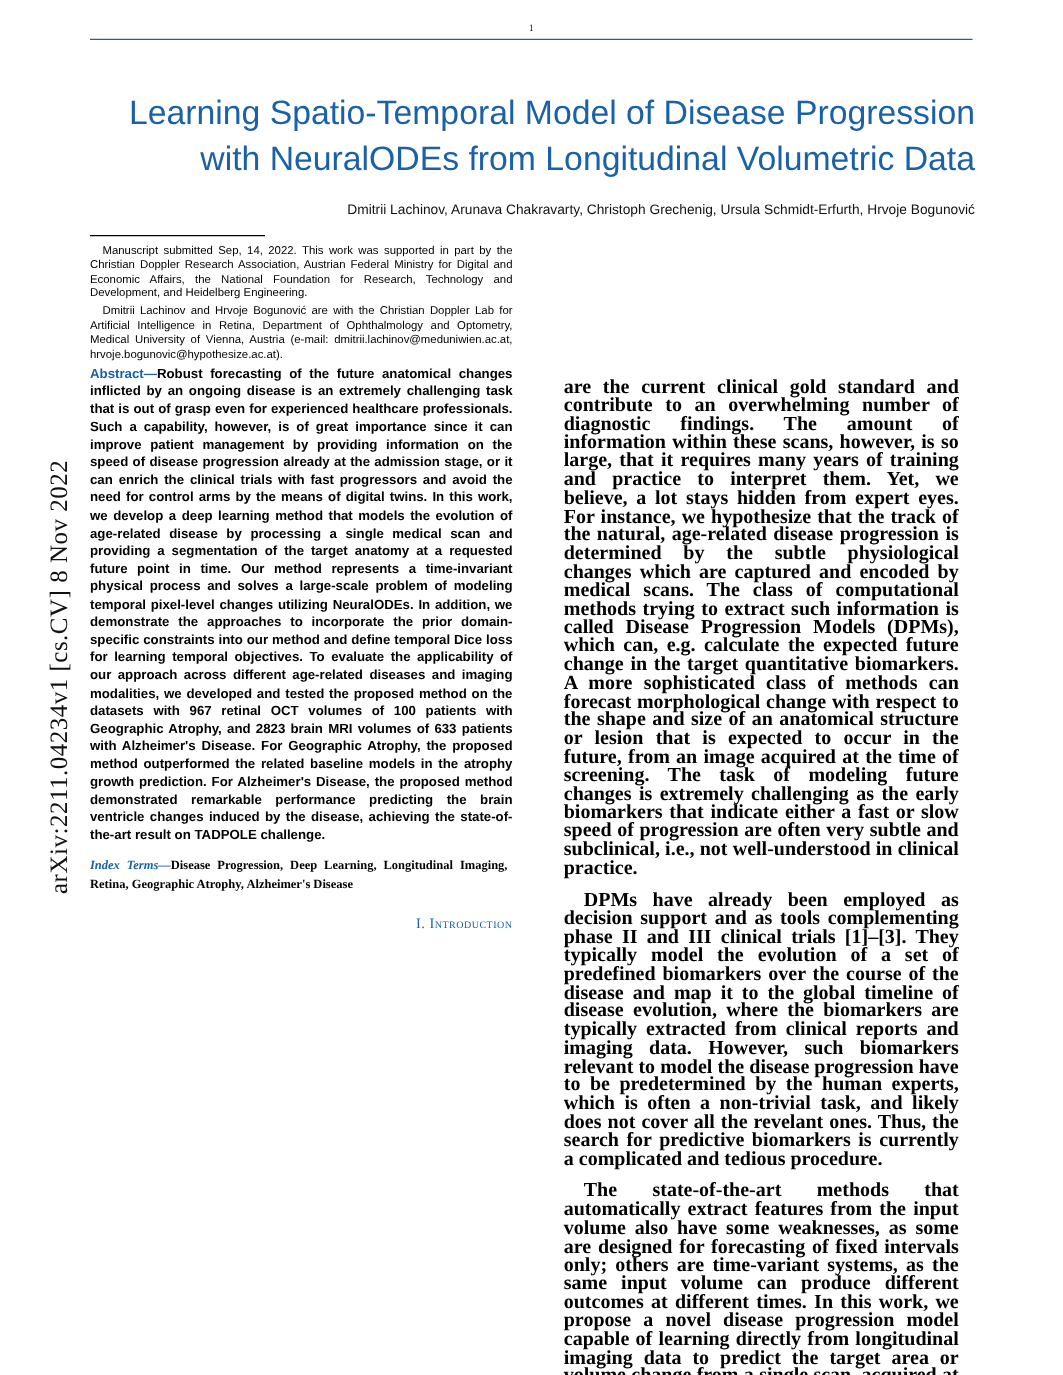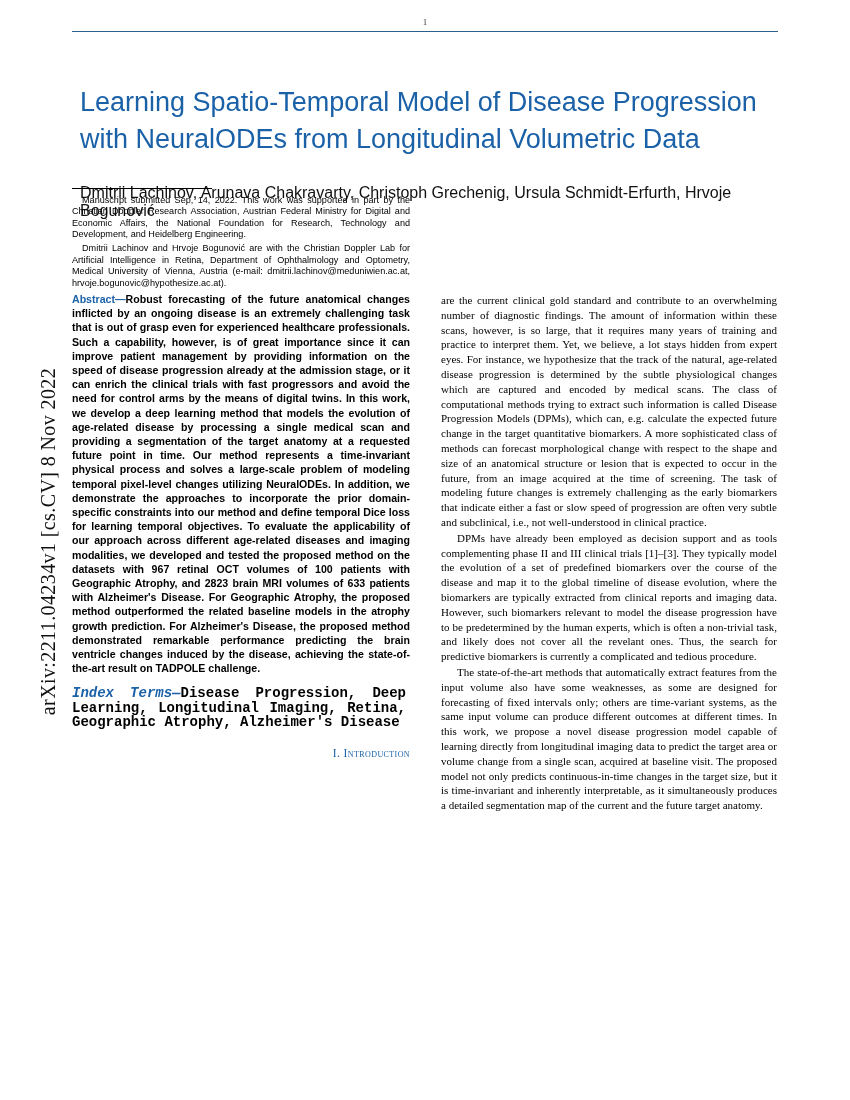--- a/index.html
+++ b/index.html
@@ -47,37 +47,37 @@
     font-family: "Liberation Serif", serif;
     font-size: 20px;
     letter-spacing: 0.4px;
     color: #111;
     white-space: nowrap;
   }
 
   
   .title-block {
     position: absolute;
-    top: 84px;
+    top: 72px;
     left: 80px;
     width: 700px;
-    text-align: left;
+    text-align: right;
   }
   .paper-title {
     font-family: "Liberation Sans", sans-serif;
     font-size: 27px;
     line-height: 37px;
     color: #1a61a8;
     font-weight: normal;
     margin: 0;
   }
   .authors {
-    margin-top: 26px;
-    font-family: "Liberation Sans", sans-serif;
-    font-size: 16px;
+    margin-top: 16px;
+    font-family: "Liberation Sans", sans-serif;
+    font-size: 11px;
     color: #111;
   }
 
   
   .columns {
     position: absolute;
     top: 292px;
     left: 72px;
     width: 706px;
     height: 760px;
@@ -96,23 +96,23 @@
     font-size: 10.6px;
     line-height: 14.2px;
     text-align: justify;
     margin: 0 0 11px 0;
   }
   .abstract .lead {
     color: #1a61a8;
     font-weight: bold;
   }
   .indexterms {
-    font-family: Liberation Mono, monospace;
-    font-weight: bold;
-    font-size: 14px;
+    font-family: Liberation Serif, serif;
+    font-weight: bold;
+    font-size: 10px;
     line-height: 14.2px;
     text-align: justify;
     margin: 0 4px 18px 0;
   }
   .indexterms .lead {
     color: #1a61a8;
     font-style: italic;
     font-weight: bold;
   }
 
@@ -121,26 +121,27 @@
     font-family: "Liberation Serif", serif;
     font-size: 11.5px;
     color: #1a61a8;
     font-variant: small-caps;
     letter-spacing: 0.4px;
     margin: 6px 0 7px 0;
   }
 
   p.body {
     font-family: "Liberation Serif", serif;
-    font-size: 11px;
+    font-size: 16px;
     line-height: 14.8px;
     text-align: justify;
-    margin: 1px;
+    margin: 11px;
     text-indent: 16px;
     hyphens: auto;
+    font-weight: bold;
   }
   p.body + p.body { margin-top: 0; }
 
   .footnote-rule {
     border-top: 1px solid #000;
     width: 140px;
     margin: 10px 0 6px 0;
   }
   .footnote {
     font-family: "Liberation Sans", sans-serif;

